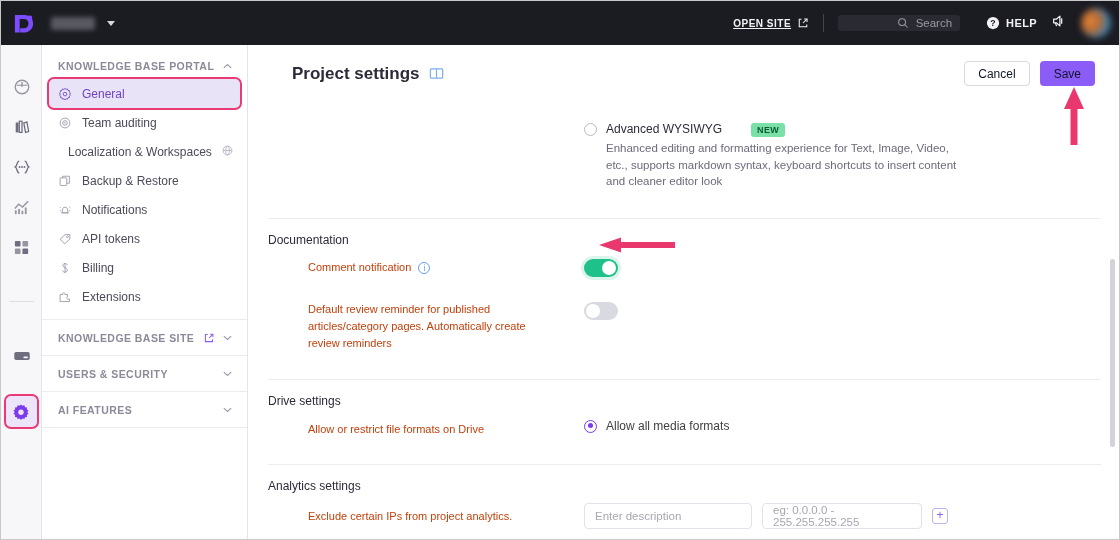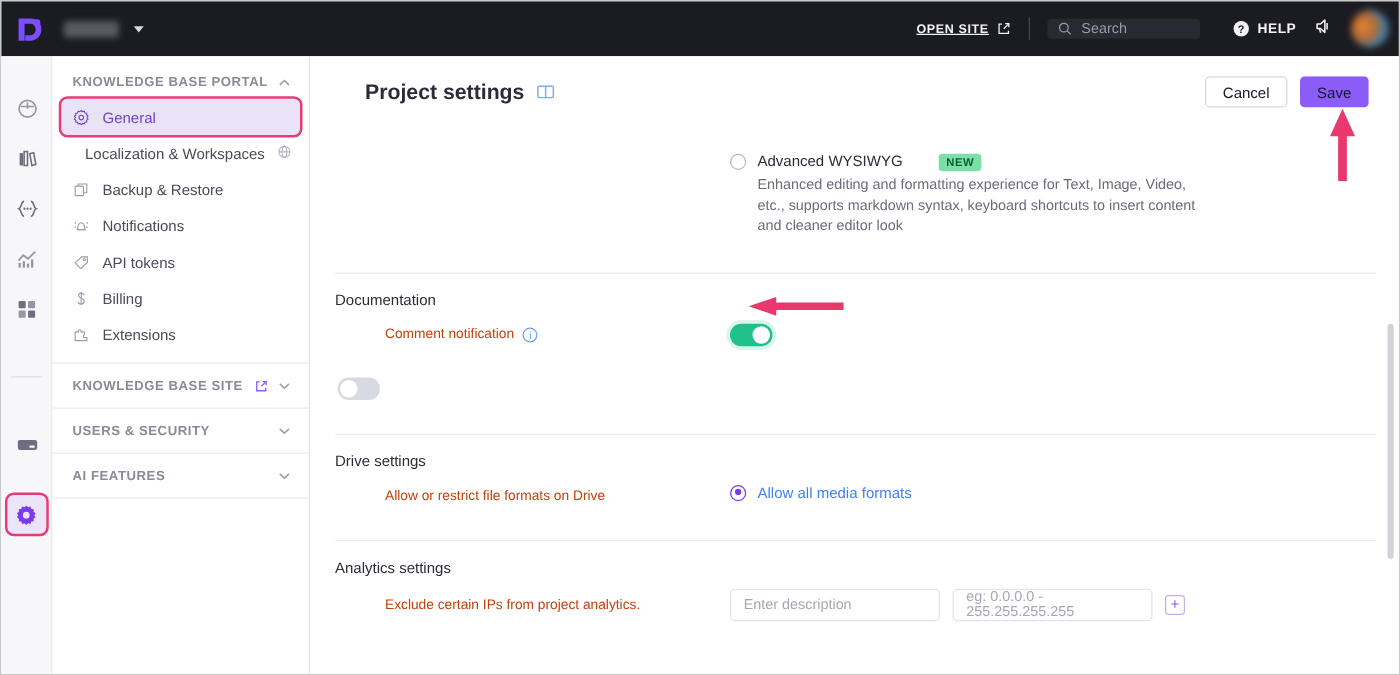--- a/index.html
+++ b/index.html
@@ -57,21 +57,21 @@
   }
   .tb-divider {
     width: 1px; height: 18px; background: #44444c;
     margin: 0 14px;
   }
   .searchbox {
     width: 122px; height: 16px;
     background: #2a2a32;
     border-radius: 3px;
     display: flex; align-items: center;
-    padding: 0 8px; gap: 7px;
+    padding: 0 8px; gap: 7px; justify-content: flex-end;
   }
   .search-ph { color: #9a9aa4; font-size: 11.5px; }
   .help-wrap {
     display: flex; align-items: center; gap: 6px;
     margin-left: 26px;
     color: #f2f2f5; font-size: 11px; font-weight: bold;
     letter-spacing: 0.4px;
     cursor: pointer;
   }
   .megaphone { margin-left: 14px; cursor: pointer; }
@@ -185,21 +185,21 @@
     border: 1.4px solid #b9b9c6; background: #fff;
     flex: none; margin-top: 1px;
   }
   .radio.on { border-color: #7c3aed; position: relative; }
   .radio.on::after {
     content: ""; position: absolute;
     left: 2.6px; top: 2.6px; width: 5.2px; height: 5.2px;
     border-radius: 50%; background: #7c3aed;
   }
   .radio-line { display: flex; align-items: flex-start; gap: 9px; }
-  .radio-txt { font-size: 12px; color: #3b82f6; line-height: 15px; }
+  .radio-txt { font-size: 12px; color: #404040; line-height: 15px; }
 
   .badge-new {
     background: #7ae0a8; color: #0b5c33;
     font-size: 9px; font-weight: bold; letter-spacing: 0.4px;
     padding: 2px 6px; border-radius: 3px;
     display: inline-block; vertical-align: middle; margin-left: 20px;
   }
   .wys-desc {
     font-size: 11.5px; color: #6b6b7c; line-height: 16.5px;
     margin-top: 3px;
@@ -378,20 +378,28 @@
     </div>
 
     <div class="sb-item sb-item-active">
       <svg width="14" height="14" viewBox="0 0 20 20">
         <path d="M10 2 L11.5 3.4 L13.5 2.8 L14.2 4.8 L16.3 5.1 L16.1 7.1 L17.8 8.4 L16.7 10.1 L17.8 11.8 L16.1 13.1 L16.3 15.1 L14.2 15.4 L13.5 17.4 L11.5 16.8 L10 18.2 L8.5 16.8 L6.5 17.4 L5.8 15.4 L3.7 15.1 L3.9 13.1 L2.2 11.8 L3.3 10.1 L2.2 8.4 L3.9 7.1 L3.7 5.1 L5.8 4.8 L6.5 2.8 L8.5 3.4 Z" fill="none" stroke="#6f42c1" stroke-width="1.2"></path>
         <circle cx="10" cy="10.1" r="2.6" fill="none" stroke="#6f42c1" stroke-width="1.2"></circle>
       </svg>
       <span class="lbl">General</span>
     </div>
 
+    <div class="sb-item">
+      <svg width="14" height="14" viewBox="0 0 20 20">
+        <circle cx="10" cy="10" r="7" fill="none" stroke="#9b9bad" stroke-width="1.3"></circle>
+        <circle cx="10" cy="10" r="3.3" fill="none" stroke="#9b9bad" stroke-width="1.3"></circle>
+        <circle cx="10" cy="10" r="1.1" fill="#9b9bad"></circle>
+      </svg>
+      <span class="lbl">Team auditing</span>
+    </div>
 
     <div class="sb-item">
       <svg width="14" height="14" viewBox="0 0 20 20">
         <rect x="2.5" y="3" width="15" height="4" rx="1" fill="none" stroke="#9b9bad" stroke-width="1.3"></rect>
         <rect x="2.5" y="11" width="15" height="4" rx="1" fill="none" stroke="#9b9bad" stroke-width="1.3"></rect>
         <path d="M10 7 L10 11" stroke="#9b9bad" stroke-width="1.3"></path>
         <path d="M10 15 L10 17.5" stroke="#9b9bad" stroke-width="1.3"></path>
       </svg>
       <span class="lbl">Localization &amp; Workspaces</span>
       <span style="margin-left:auto">
@@ -526,20 +534,23 @@
             <span class="info-i">i</span>
           </div>
           <div class="col-right" style="display:flex; align-items:center;">
             <div class="toggle on">
                 <div class="knob"></div>
               </div>
           </div>
         </div>
 
         <div class="row" style="padding-top:18px;">
+          <div class="col-left">
+            <span class="sec-sub" style="display:block; max-width:265px;">Default review reminder for published articles/category pages. Automatically create review reminders</span>
+          </div>
           <div class="col-right" style="display:flex; align-items:flex-start; padding-top:1px;">
             <div class="toggle off">
                 <div class="knob"></div>
               </div>
           </div>
         </div>
       </div>
 
       <div class="hr" style="margin-top:21px"></div>
 

